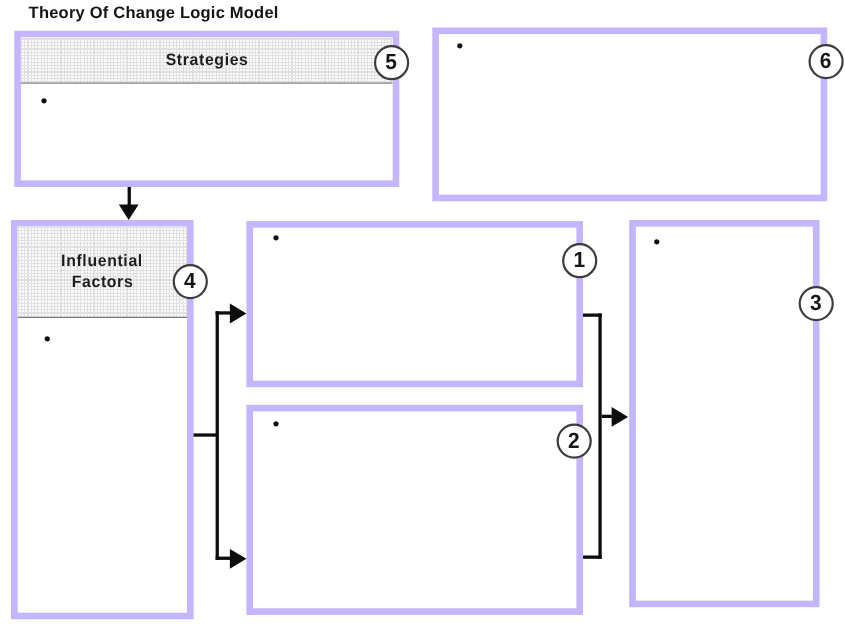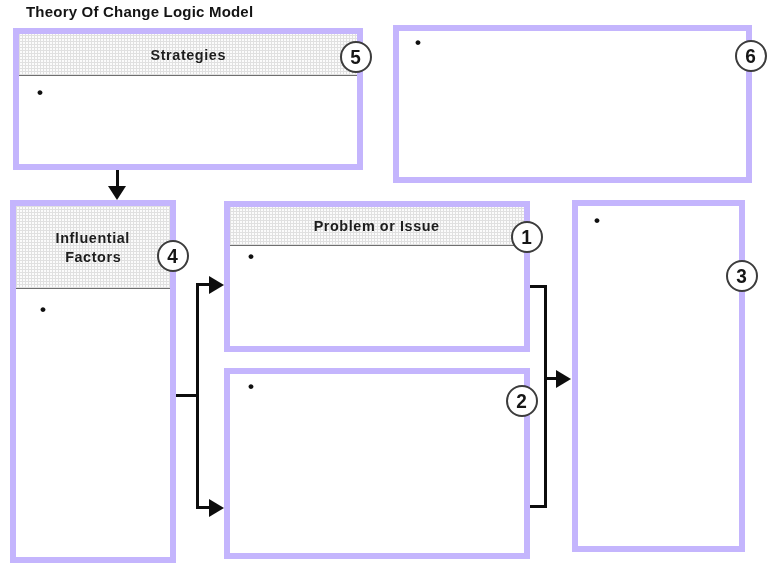--- a/index.html
+++ b/index.html
@@ -132,23 +132,20 @@
     <div class="box-header" style="height:83px;">
       <span>Influential</span>
       <span>Factors</span>
     </div>
     <div class="box-body" style="padding:12px 0 0 24px;">
       <span class="bullet">•</span>
     </div>
   </div>
 
   <div class="box" style="left:224px; top:201px; width:306px; height:151px;">
-    <div class="box-header" style="height:39px;">
-      <span>Problem or Issue</span>
-    </div>
     <div class="box-body" style="padding:2px 0 0 18px;">
       <span class="bullet">•</span>
     </div>
   </div>
 
   <div class="box" style="left:224px; top:368px; width:306px; height:191px;">
     <div class="box-body" style="padding:4px 0 0 18px;">
       <span class="bullet">•</span>
     </div>
   </div>

